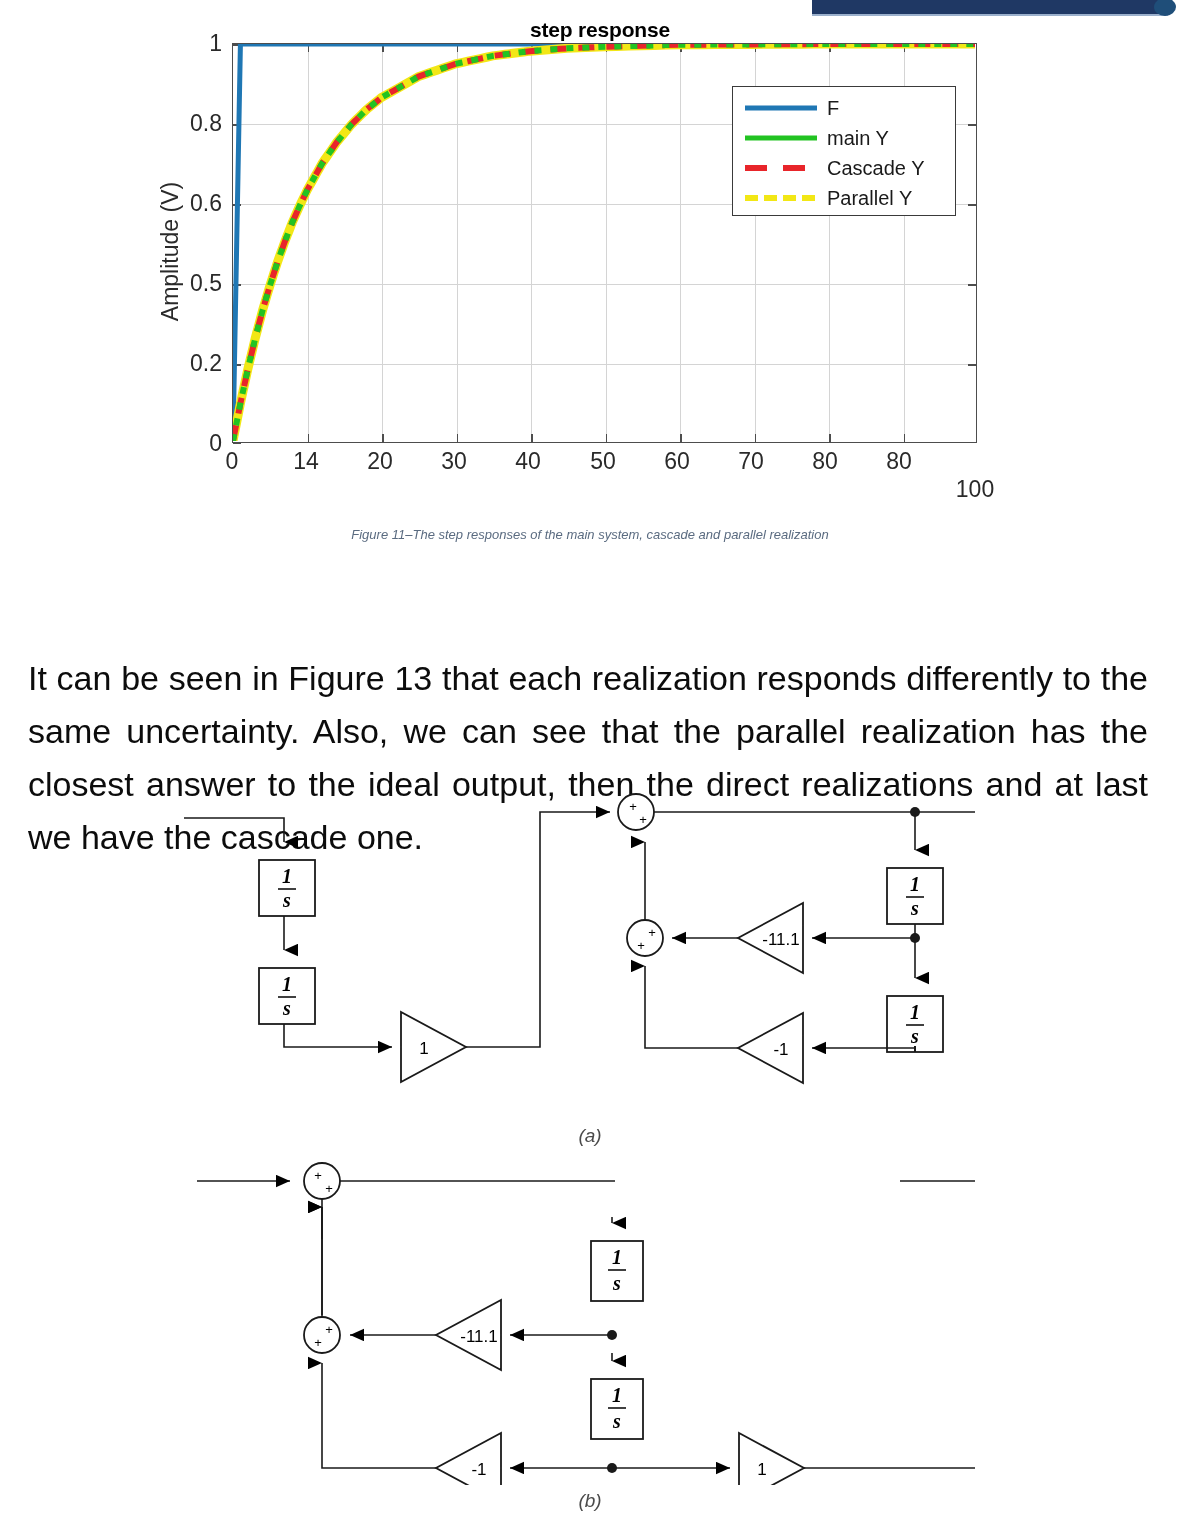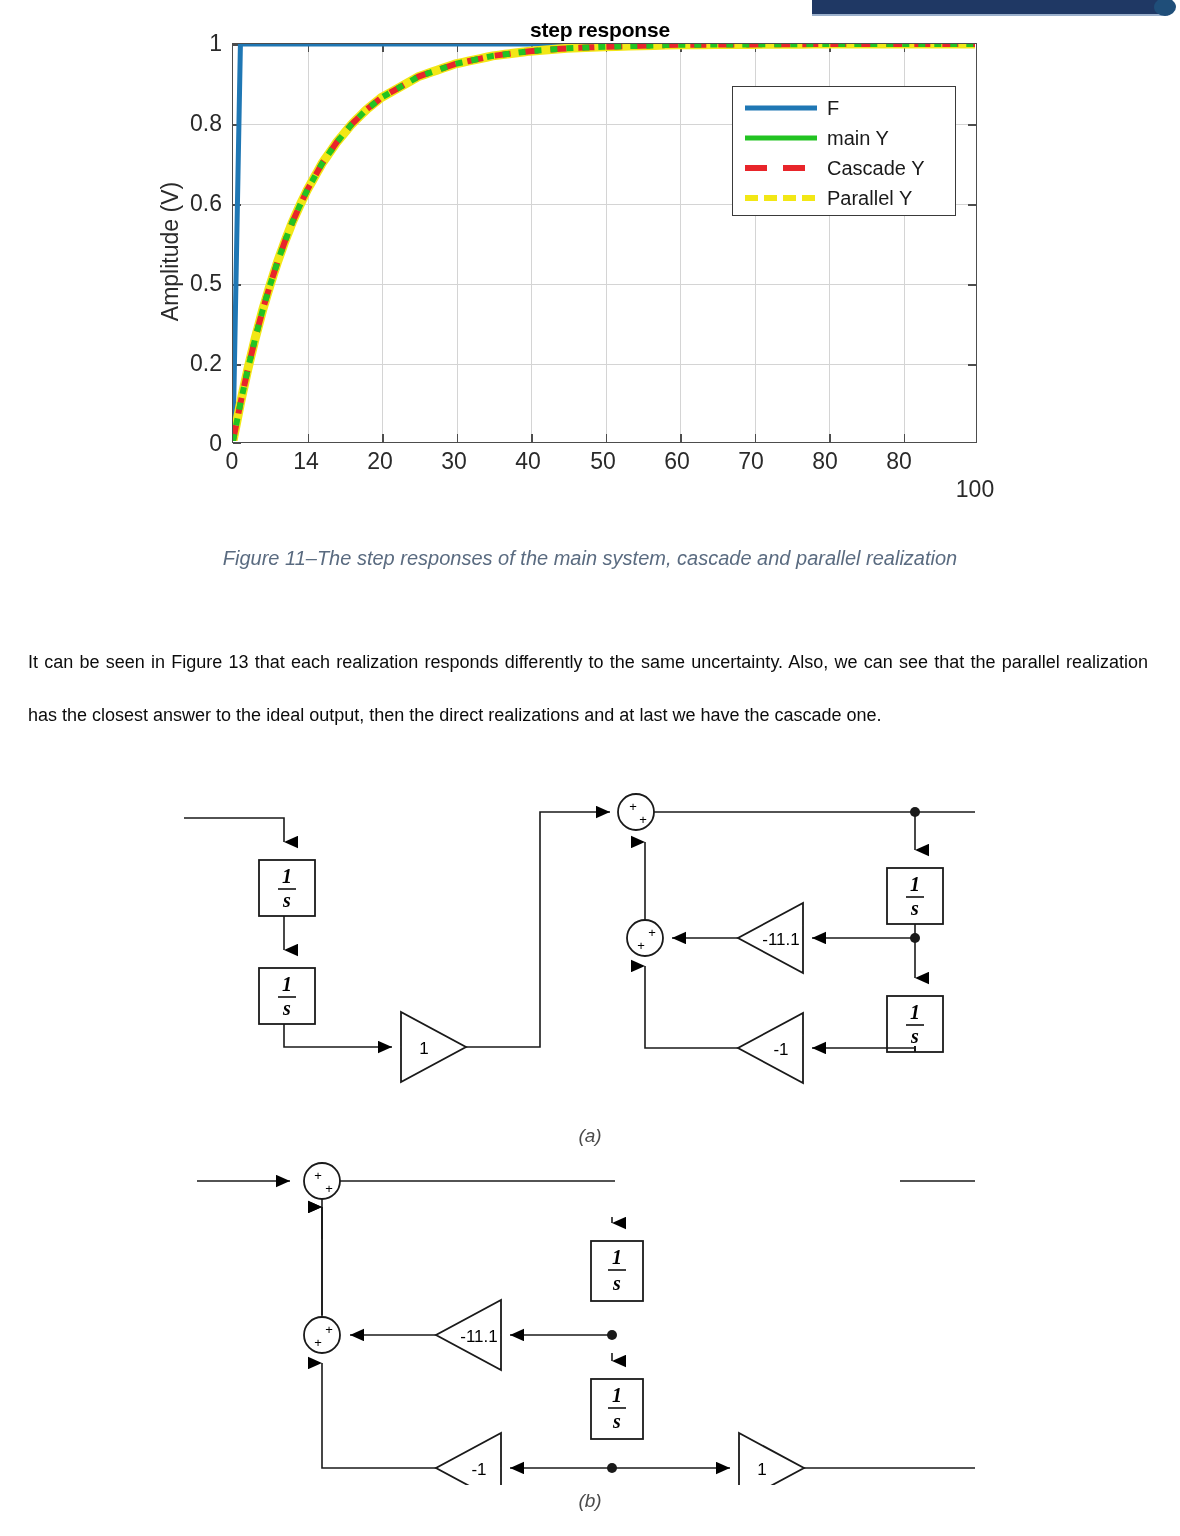--- a/index.html
+++ b/index.html
@@ -162,36 +162,36 @@
     height: 30px;
     padding-left: 10px;
   }
   .legend-swatch { width: 76px; height: 20px; position: relative; margin-right: 8px; }
   .legend-label { font-size: 20px; color: #1a1a1a; white-space: nowrap; }
 
   
   #figure-caption {
     position: absolute;
     left: 0px;
-    top: 547px;
+    top: 527px;
     width: 1180px;
     text-align: center;
-    font-size: 20px;
+    font-size: 13px;
     font-style: italic;
     color: #5a6b80;
     font-family: "Liberation Sans", sans-serif;
   }
 
   
   #body-paragraph {
     position: absolute;
     left: 28px;
     top: 618px;
     width: 1120px;
-    font-size: 18px;
+    font-size: 34px;
     line-height: 53px;
     color: #0c0c0c;
     text-align: justify;
     text-justify: inter-word;
   }
 
   
   #diagram-a {
     position: absolute;
     left: 0px;

